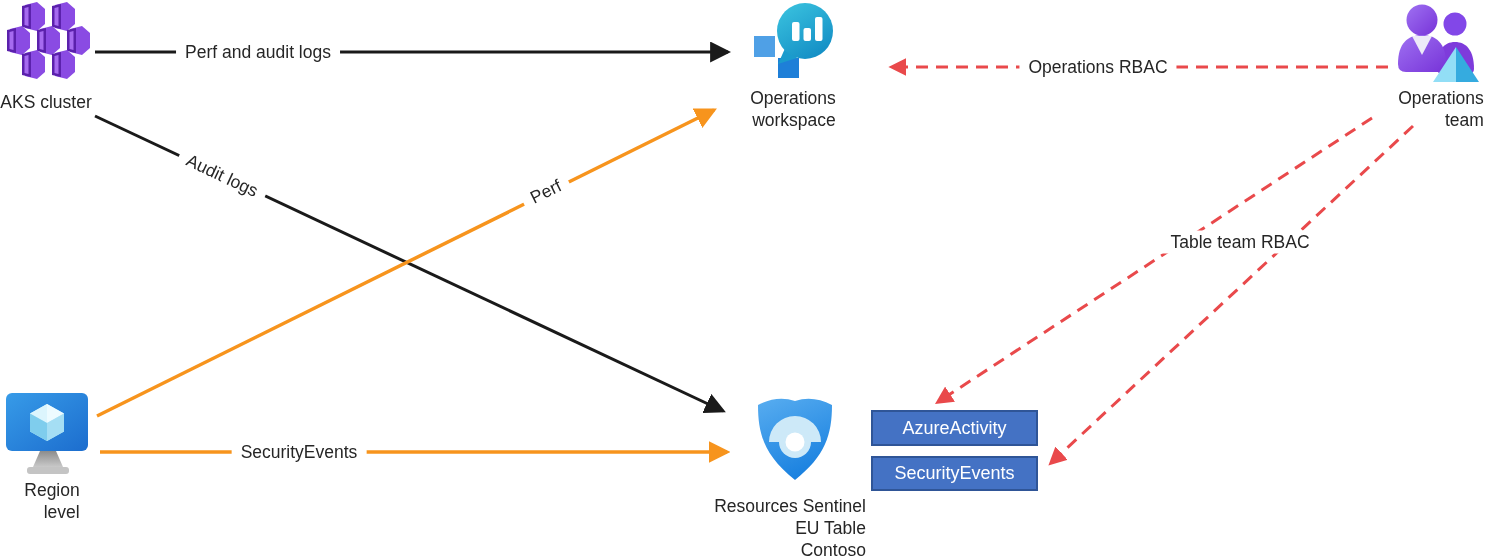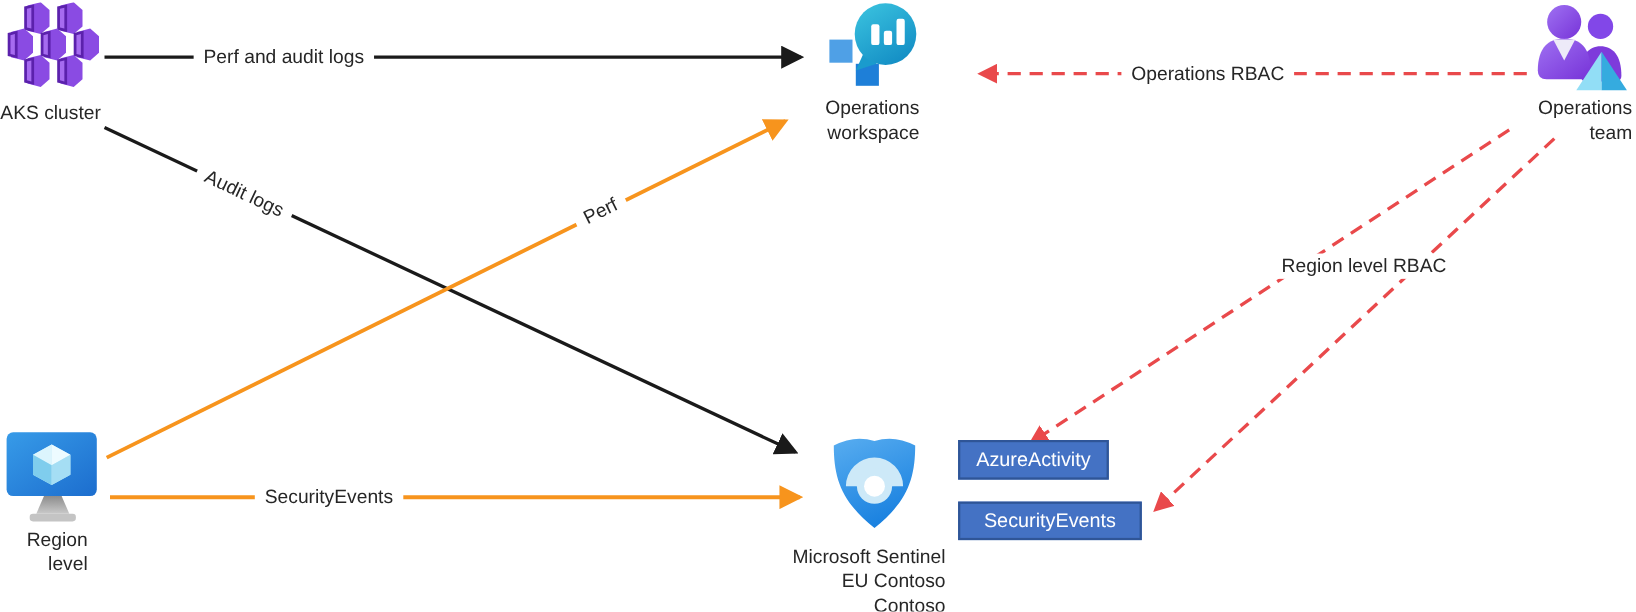--- a/index.html
+++ b/index.html
@@ -156,30 +156,30 @@
 </div>
 <div class="node-label" style="left:52px;top:479px">
   <span style="display:block">Region</span>
   <span style="display:block">level</span>
 </div>
 <div class="node-label" style="left:793px;top:87px">
   <span style="display:block">Operations</span>
   <span style="display:block">workspace</span>
 </div>
 <div class="node-label" style="left:790px;top:495px">
-  <span style="display:block">Microsoft Sentinel</span>
-  <span style="display:block">EU Contoso</span>
+  <span style="display:block">Resources Sentinel</span>
+  <span style="display:block">EU Table</span>
   <span style="display:block">Contoso</span>
 </div>
 <div class="node-label" style="left:1441px;top:87px">
   <span style="display:block">Operations</span>
   <span style="display:block">team</span>
 </div>
 
 <div class="edge-label" style="left:258px;top:52px;transform:translate(-50%,-50%)">Perf and audit logs</div>
 <div class="edge-label" style="left:222px;top:176px;transform:translate(-50%,-50%) rotate(25.2deg)">Audit logs</div>
 <div class="edge-label" style="left:546px;top:192px;transform:translate(-50%,-50%) rotate(-26.4deg)">Perf</div>
 <div class="edge-label" style="left:299px;top:452px;transform:translate(-50%,-50%)">SecurityEvents</div>
 <div class="edge-label" style="left:1098px;top:67px;transform:translate(-50%,-50%)">Operations RBAC</div>
-<div class="edge-label" style="left:1240px;top:242px;transform:translate(-50%,-50%)">Region level RBAC</div>
+<div class="edge-label" style="left:1240px;top:242px;transform:translate(-50%,-50%)">Table team RBAC</div>
 
-<div class="table-chip" style="left:871px;top:400px;width:137px;height:36px">AzureActivity</div>
+<div class="table-chip" style="left:871px;top:410px;width:167px;height:36px">AzureActivity</div>
 <div class="table-chip" style="left:871px;top:456px;width:167px;height:35px">SecurityEvents</div>
 
 </body></html>

